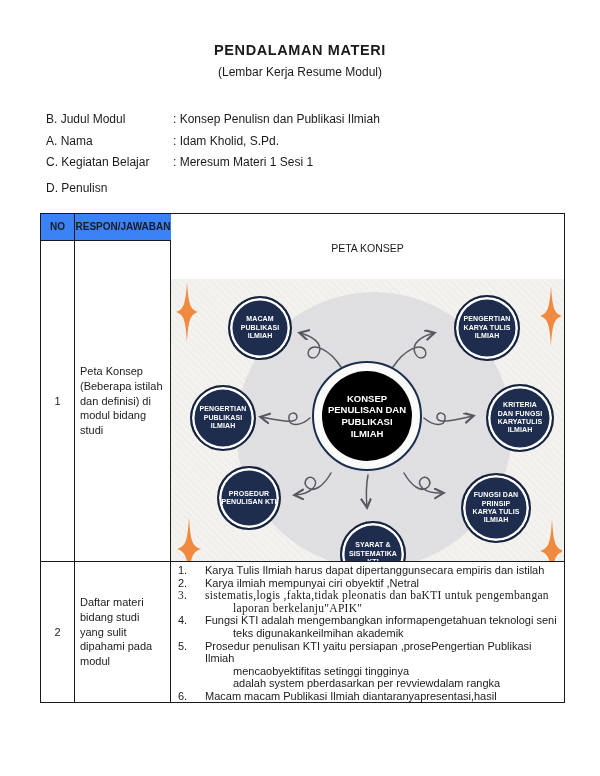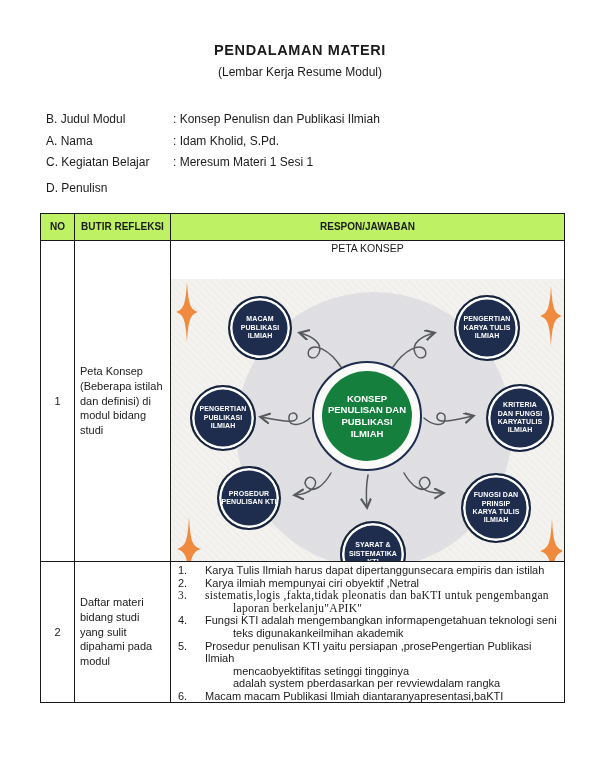--- a/index.html
+++ b/index.html
@@ -15,42 +15,42 @@
   .form{position:absolute;left:46px;top:109px;font-size:12px;line-height:21.5px;}
   .form-row .lbl{display:inline-block;width:127px;}
   .section-d{margin-top:4px;}
 
   
   .tbl{position:absolute;left:40px;top:213px;width:523px;border:1px solid #1a1a1a;font-size:11px;}
   .tr{display:grid;grid-template-columns:34px 96px 1fr;}
   .tr>div{border-right:1px solid #1a1a1a;border-bottom:1px solid #1a1a1a;box-sizing:border-box;}
   .tr>div:last-child{border-right:none;}
   .tr.last>div{border-bottom:none;}
-  .th{background:#bef264;font-weight:bold;font-size:10px;line-height:11.5px;
+  .th{background:#3b82f6;font-weight:bold;font-size:10px;line-height:11.5px;
       display:flex;align-items:center;justify-content:center;text-align:center;height:27px;}
   .cell-no{display:flex;align-items:center;justify-content:center;}
   .cell-butir{display:flex;align-items:center;padding:0 4px 0 5px;line-height:14.8px;}
   .row1>div{height:321px;gap:23px;}
   .row2>div{height:140px;}
 
   
   .cell-peta{display:flex;flex-direction:column;overflow:hidden;}
   .peta-caption{height:15px;line-height:15px;text-align:center;font-size:10.5px;flex:none;}
   .cmap{position:relative;flex:1;background:#f3f2ef;
         background-image:repeating-linear-gradient(45deg,rgba(0,0,0,.016) 0 2px,rgba(255,255,255,0) 2px 5px),
                          repeating-linear-gradient(-45deg,rgba(255,255,255,.05) 0 3px,rgba(0,0,0,0) 3px 7px);
         overflow:hidden;}
   .cmap svg.decor{position:absolute;left:0;top:0;}
   .node{position:absolute;border-radius:50%;background:#1e2c4e;border:2px solid #16233d;
         box-shadow:inset 0 0 0 2.5px #ffffff;color:#fff;display:flex;align-items:center;justify-content:center;
         text-align:center;font-weight:bold;font-size:7px;line-height:1.2;white-space:pre-line;letter-spacing:.1px;}
   .center-ring{position:absolute;left:141px;top:82px;width:110px;height:110px;border-radius:50%;
         background:#fbfbfa;border:2.5px solid #1e2c4e;box-sizing:border-box;
         display:flex;align-items:center;justify-content:center;}
-  .center-core{width:90px;height:90px;border-radius:50%;background:#15803d;color:#fff;
+  .center-core{width:90px;height:90px;border-radius:50%;background:#000000;color:#fff;
         display:flex;align-items:center;justify-content:center;text-align:center;
         font-weight:bold;font-size:9.5px;line-height:1.22;white-space:pre-line;}
 
   
   .cell-list{padding:2px 4px 0 7px;line-height:12.6px;font-size:11px;}
   .li{display:flex;}
   .li .num{flex:none;width:27px;}
   .li .txt{flex:1;}
   .li .cont{margin-left:28px;}
   .li.serif{font-family:"Liberation Serif",serif;font-size:11.5px;letter-spacing:.3px;}
@@ -75,21 +75,20 @@
     <div class="form-row">
       <span class="lbl">C. Kegiatan Belajar</span><span>:</span> <span>Meresum Materi 1 Sesi 1</span>
     </div>
     <div class="section-d">D. Penulisn</div>
   </div>
 
   <div class="tbl">
 
     <div class="tr">
       <div class="th">NO</div>
-      <div class="th">BUTIR REFLEKSI</div>
       <div class="th">RESPON/JAWABAN</div>
     </div>
 
     <div class="tr row1">
       <div class="cell-no">1</div>
       <div class="cell-butir">Peta Konsep (Beberapa istilah dan definisi) di modul bidang studi</div>
       <div class="cell-peta">
         <div class="peta-caption">PETA KONSEP</div>
 
         <div class="cmap">
@@ -187,20 +186,20 @@
           <span class="num">5.</span>
           <div class="txt">
             <div>Prosedur penulisan KTI yaitu persiapan ,prosePengertian Publikasi Ilmiah</div>
             <div class="cont">mencaobyektifitas setinggi tingginya</div>
             <div class="cont">adalah system pberdasarkan per revviewdalam rangka</div>
           </div>
         </div>
         <div class="li">
           <span class="num">6.</span>
           <div class="txt">
-            <div>Macam macam Publikasi Ilmiah diantaranyapresentasi,baKTI</div>
+            <div>Macam macam Publikasi Ilmiah diantaranyapresentasi,hasil</div>
           </div>
         </div>
       </div>
     </div>
 
   </div>
 </div>
 
 </body></html>

